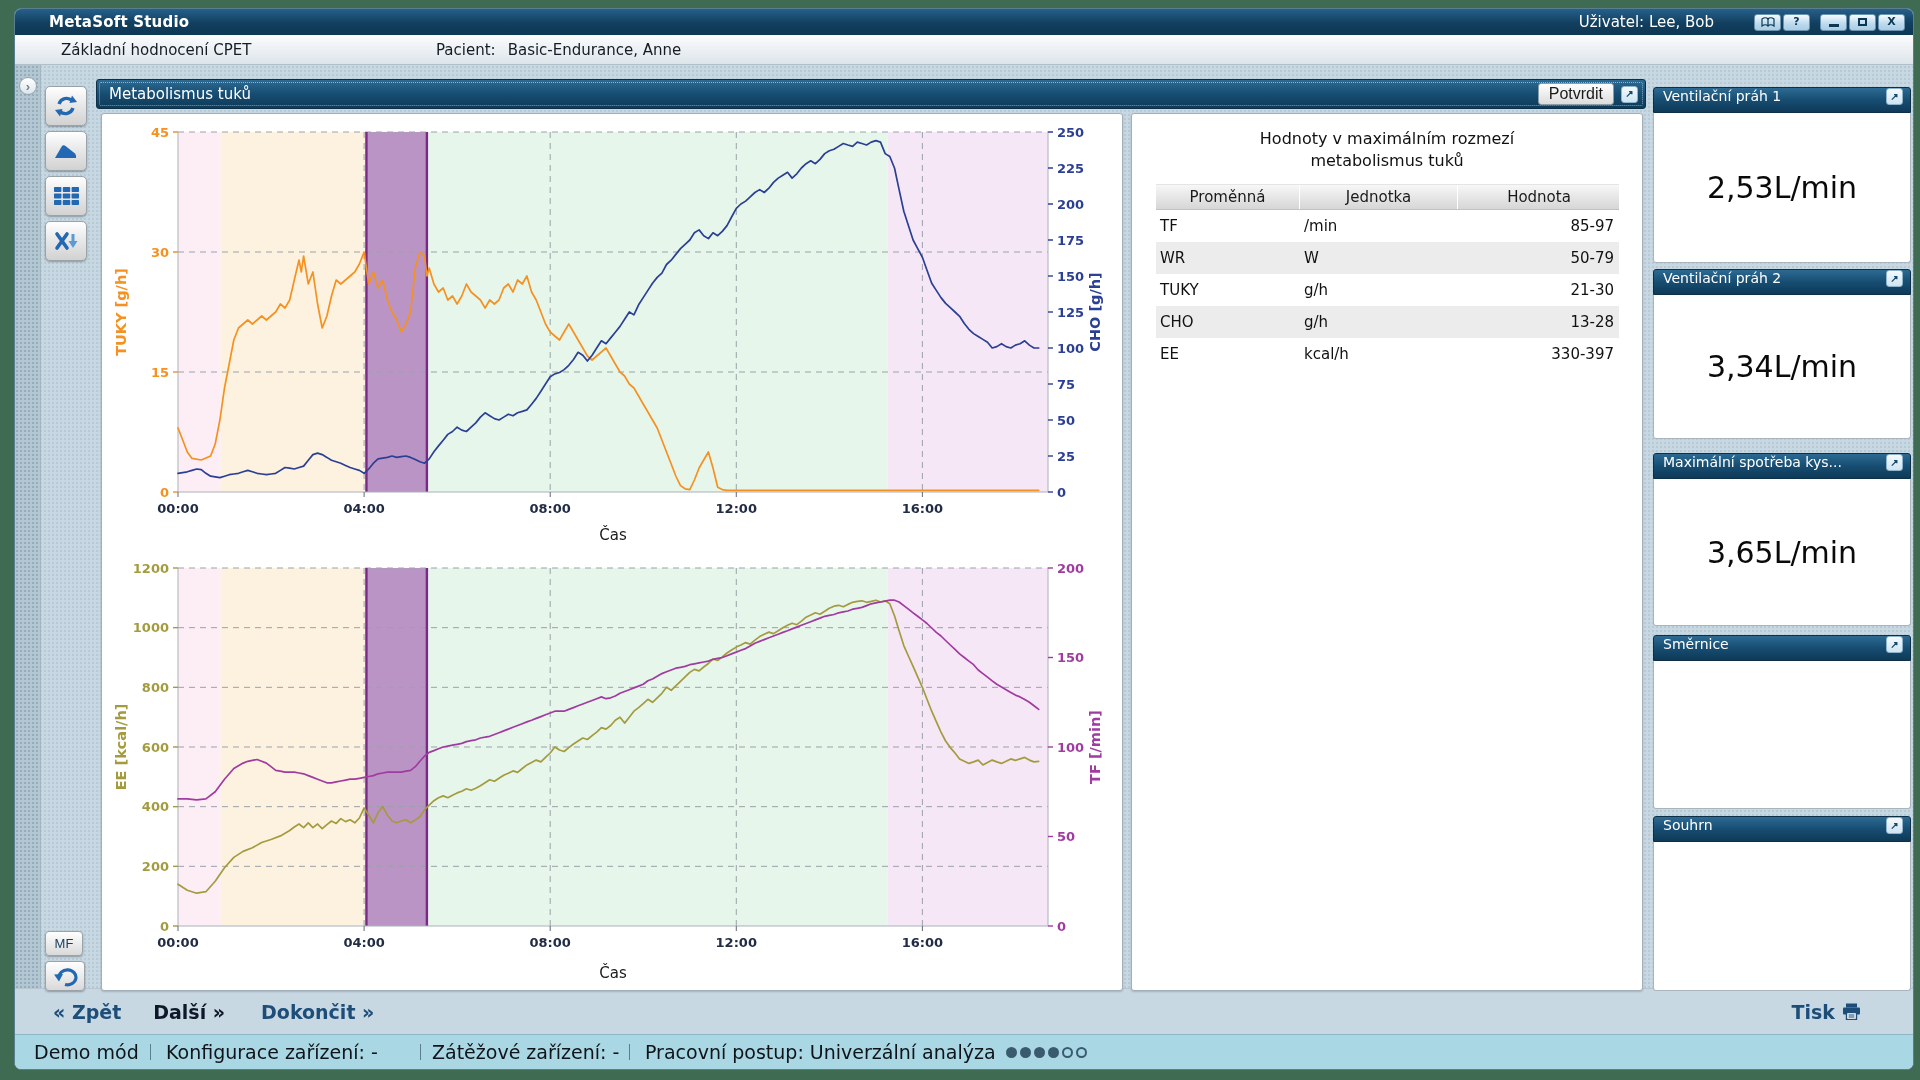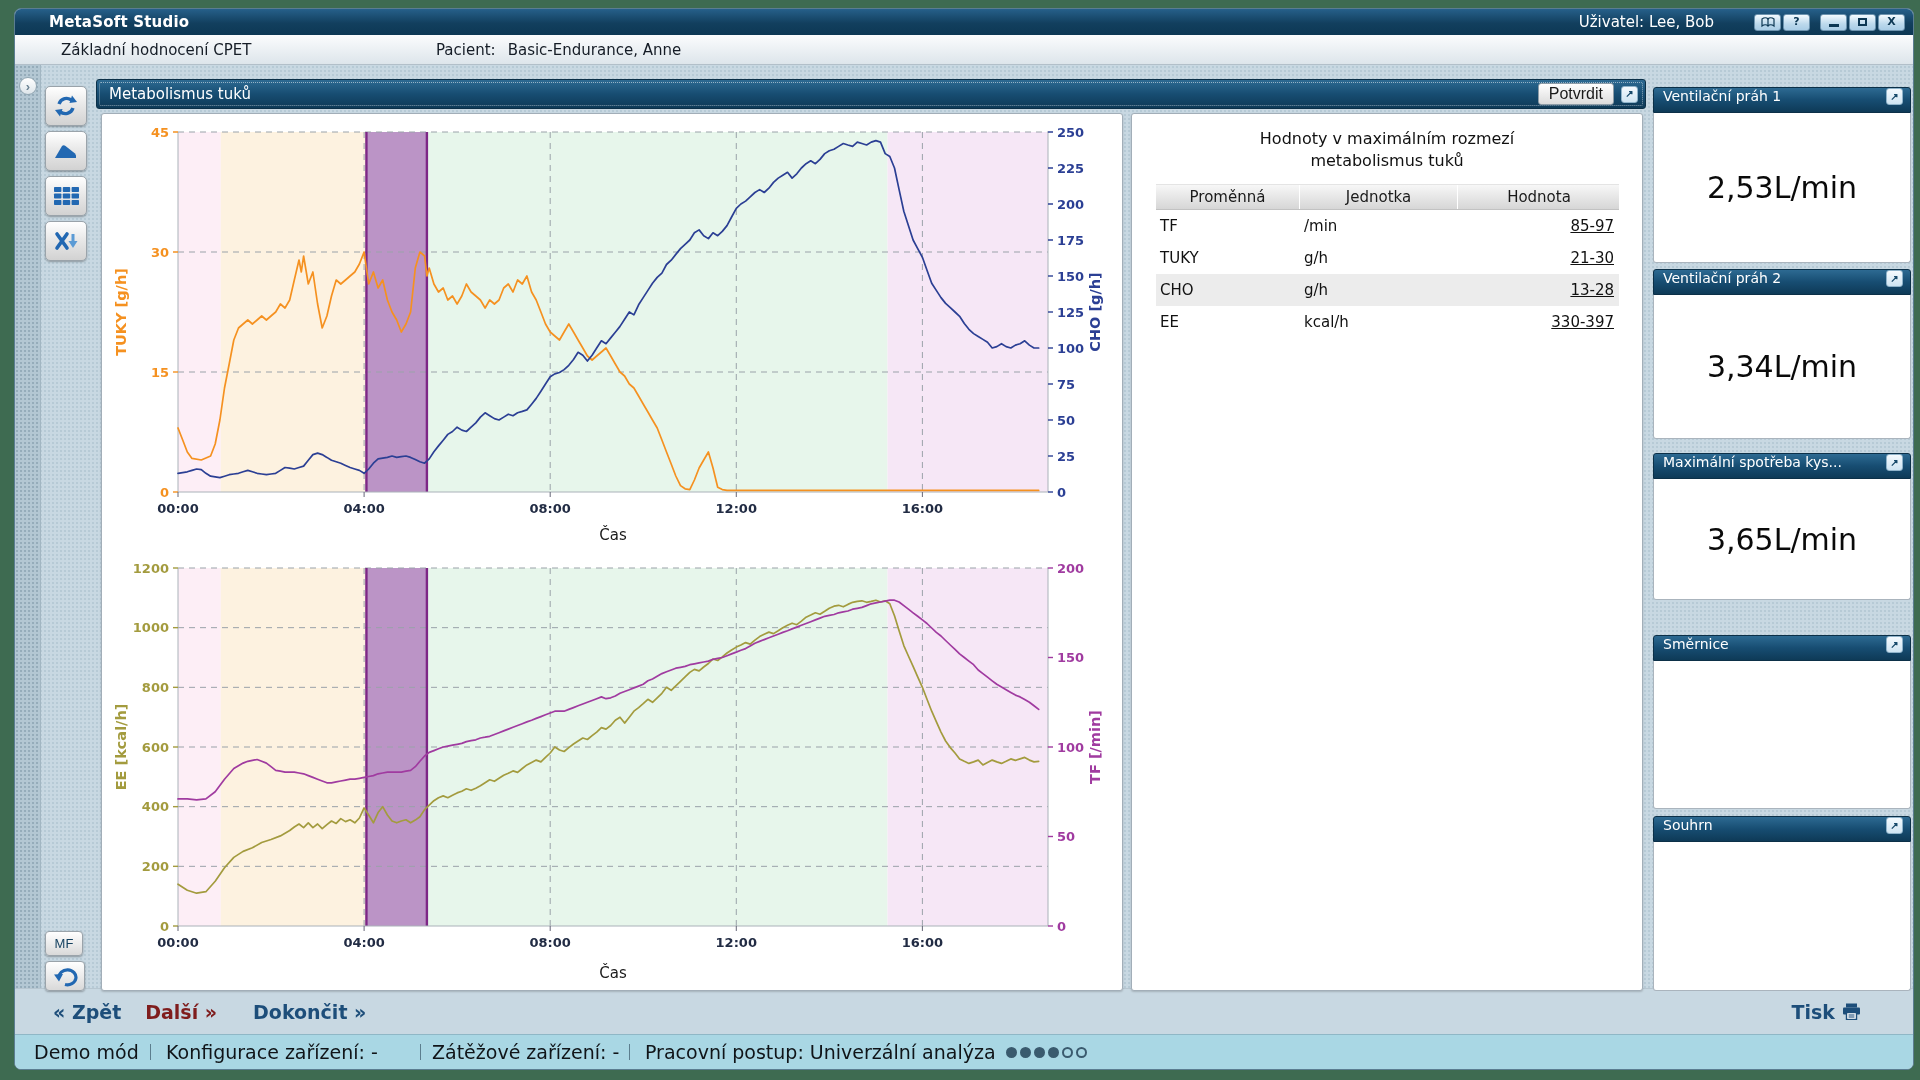--- a/index.html
+++ b/index.html
@@ -72,40 +72,40 @@
   .tbl-title { text-align:center; font-size:16px; color:#111; margin-top:14px; line-height:22px; }
   .tbl { margin:12px 23px 0 24px; font-size:15px; color:#111; }
   .tbl-head { display:grid; grid-template-columns:144px 158px 162px; height:26px;
               background:linear-gradient(#f7f7f7,#d6d6d6); border-top:1px solid #e4e4e4; border-bottom:1px solid #c2c2c2;text-align:center; }
   .tbl-head > div { display:flex; align-items:center; justify-content:center; border-right:1px solid #fff; color:#1a1a1a; }
   .tbl-head > div:last-child { border-right:none; }
   .tbl-row { display:grid; grid-template-columns:144px 158px 162px; height:32px; align-items:center; }
   .tbl-row.alt { background:#ececec; }
   .tbl-row .c1 { padding-left:4px; }
   .tbl-row .c2 { padding-left:4px; }
-  .tbl-row .c3 { text-align:right; padding-right:6px;text-decoration:underline; }
+  .tbl-row .c3 { text-align:right; padding-right:6px; }
   
   .side-panel { position:absolute; left:1638px; width:258px; border-radius:4px; }
   .sp-header { height:26px; background:linear-gradient(#2d6a92,#174d72 50%,#0e3a57); border:1px solid #0c3048;
                border-radius:3px 3px 0 0; display:flex; align-items:flex-start; color:#fff; font-size:14px; }
   .sp-header .sp-title { margin-left:9px; white-space:nowrap; overflow:hidden; }
   .sp-header .expand-btn { margin-left:auto; }
   .sp-body { background:#fff; border:1px solid #aab4bd; border-top:none; border-radius:0 0 3px 3px;
              display:flex; align-items:center; justify-content:center; }
   .sp-value { font-size:30px; color:#0a0a0a; }
   .sp0 { top:22px; }  .sp0 .sp-body { height:150px; }
   .sp1 { top:204px; } .sp1 .sp-body { height:144px; }
-  .sp2 { top:388px; } .sp2 .sp-body { height:121px; }
+  .sp2 { top:388px; } .sp2 .sp-body { height:147px; }
   .sp3 { top:570px; } .sp3 .sp-body { height:148px; }
   .sp4 { top:751px; } .sp4 .sp-body { height:149px; }
   
   .navbar { height:46px; flex:0 0 auto; display:flex; align-items:center; background:#c8d8e2;
             border-top:1px solid #b7c6d0; font-size:19px; font-weight:600; color:#1d4e7a; }
   .nav-back { margin-left:38px; cursor:pointer; }
-  .nav-next { margin-left:24px; color:#7f1d1d; cursor:pointer; }
+  .nav-next { margin-left:32px; color:#0f172a; cursor:pointer; }
   .nav-finish { margin-left:36px; cursor:pointer; }
   .nav-print { margin-left:auto; margin-right:52px; display:flex; align-items:center; gap:7px;
                font-weight:600; cursor:pointer; }
   
   .statusbar { height:35px; flex:0 0 auto; background:#a9d7e4; border-top:1px solid #8fb7c6;
                display:flex; align-items:center; font-size:19px; color:#101418; }
   .sb-seg { white-space:nowrap; }
   .sb-1 { width:135px; padding-left:19px; }
   .sb-2 { width:269px; padding-left:15px; }
   .sb-3 { width:208px; padding-left:11px; }
@@ -348,20 +348,25 @@
         <div class="tbl-head">
           <div>Proměnná</div>
           <div>Jednotka</div>
           <div>Hodnota</div>
         </div>
         <div class="tbl-row">
           <div class="c1">TF</div>
           <div class="c2">/min</div>
           <div class="c3">85-97</div>
         </div>
+        <div class="tbl-row alt">
+          <div class="c1">WR</div>
+          <div class="c2">W</div>
+          <div class="c3">50-79</div>
+        </div>
         <div class="tbl-row">
           <div class="c1">TUKY</div>
           <div class="c2">g/h</div>
           <div class="c3">21-30</div>
         </div>
         <div class="tbl-row alt">
           <div class="c1">CHO</div>
           <div class="c2">g/h</div>
           <div class="c3">13-28</div>
         </div>

